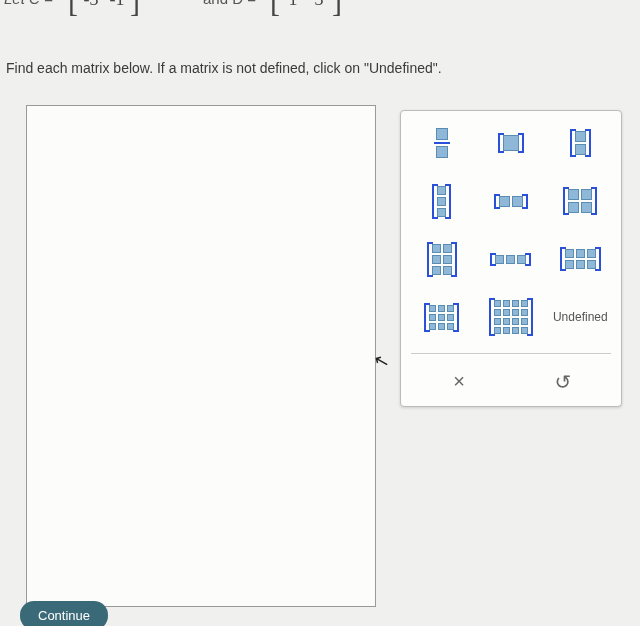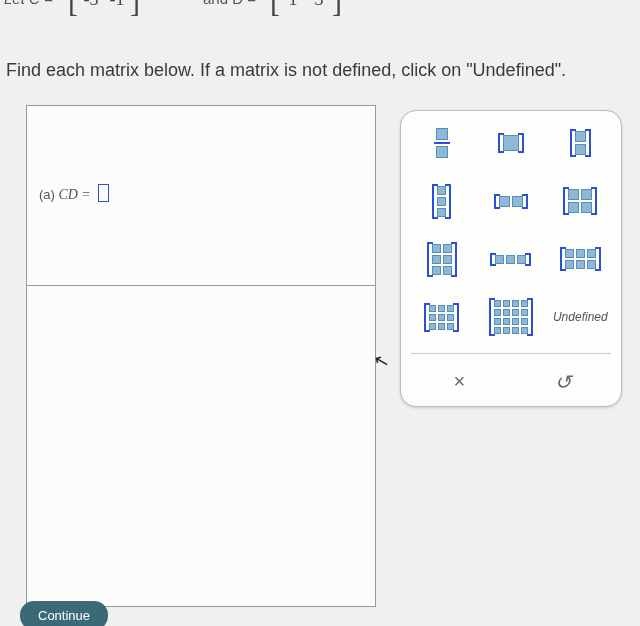--- a/index.html
+++ b/index.html
@@ -24,21 +24,21 @@
     .mat { position: absolute; font-family: 'Times New Roman', serif; font-size: 18px; }
     .mat.c { left: 68px; top: -8px; }
     .mat.d { left: 270px; top: -8px; }
     .br { display: inline-block; font-size: 30px; transform: scaleY(1.2); vertical-align: middle; }
     .row { display: inline-block; vertical-align: middle; }
     .row span { display: inline-block; width: 26px; text-align: center; }
     .instruction {
       position: absolute;
       top: 60px;
       left: 6px;
-      font-size: 18px;
+      font-size: 14px;
       color: #3a3a3a;
     }
     .workarea {
       position: absolute;
       top: 105px;
       left: 26px;
       width: 350px;
       height: 502px;
       border: 1px solid #999;
       background: #fcfcfb;
@@ -61,24 +61,23 @@
       vertical-align: -3px;
       margin-left: 4px;
     }
     .palette {
       position: absolute;
       top: 110px;
       left: 400px;
       width: 222px;
       background: #fdfdfc;
       border: 1px solid #bbb;
-      border-radius: 16px;
+      border-radius: 4px;
       box-shadow: 0 1px 3px rgba(0,0,0,0.15);
       padding: 10px 6px 6px 6px;
-      font-style: italic;
     }
     .prow { display: flex; justify-content: space-around; margin-bottom: 14px; align-items: center;}
     .pcell {
       width: 56px; height: 44px;
       display: flex; align-items: center; justify-content: center;
       cursor: pointer;
     }
     .divline { height: 1px; background: #ccc; margin: 6px 4px 8px;}
     .actrow { display: flex; justify-content: space-around; padding: 8px 0 6px;}
     .actbtn { font-size: 20px; color: #666; cursor: pointer; width: 50%; text-align: center;}
@@ -130,27 +129,20 @@
   </span>
   <span class="and-label">and D =</span>
   <span class="mat d">
     <span class="br">[</span><span class="row"><span>1</span><span>3</span></span><span class="br">]</span>
   </span>
 </div>
 
 <div class="instruction">Find each matrix below. If a matrix is not defined, click on "Undefined".</div>
 
 <div class="workarea">
-  <div class="part pa">
-    <span class="plabel">
-      <span class="tag">(a)</span>
-      <i>CD =</i>
-    </span>
-    <span class="placeholder"></span>
-  </div>
 </div>
 
 <span class="cursor-arrow">↖</span>
 
 <div class="palette">
   <div class="prow">
     <div class="pcell">
       <div class="icon-frac">
           <div class="cell"></div>
           <div class="bar"></div>

